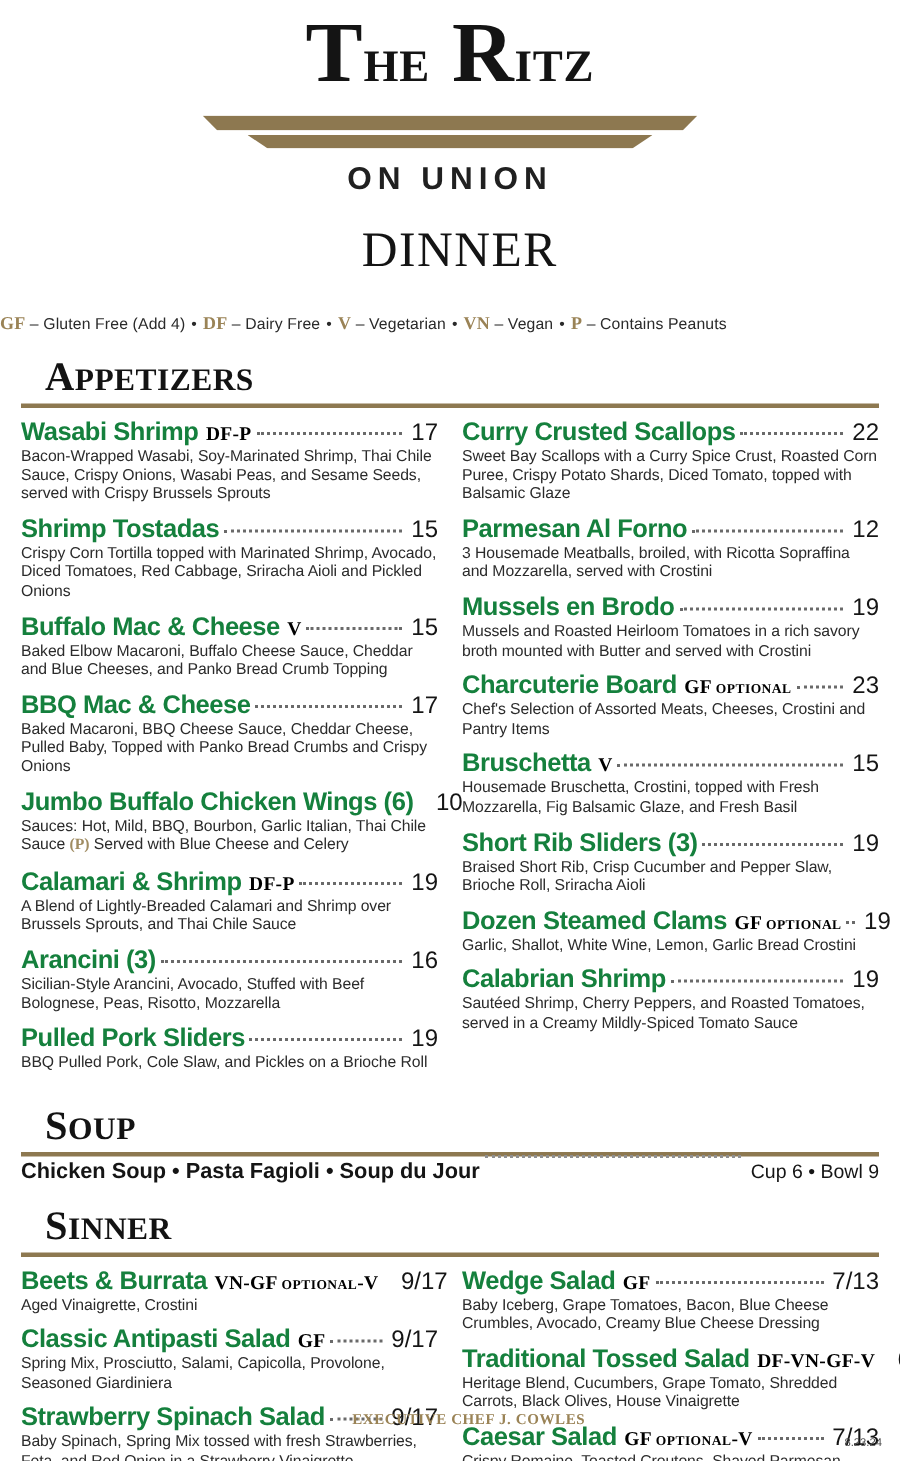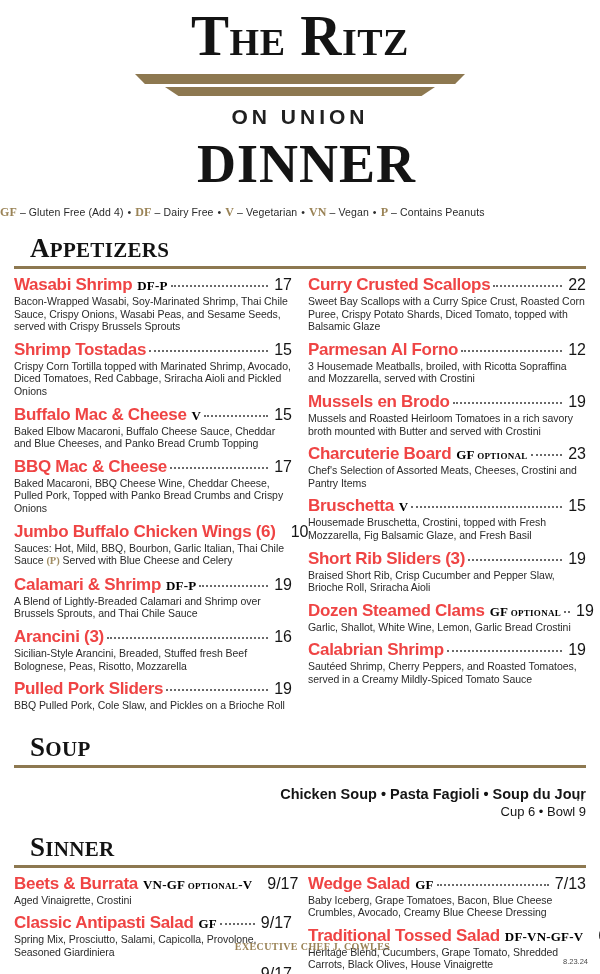--- a/index.html
+++ b/index.html
@@ -12,43 +12,43 @@
 
   
   .masthead { text-align:center; padding-top:6px; }
   .brand-line {
     font-family:"Liberation Serif", serif;
     font-weight:700; color:#141414;
     font-size:57px; line-height:60px;
     letter-spacing:0.5px;
   }
   .brand-line .cap { font-size:57px; }
-  .brand-line .sc  { font-size:38px; }
+  .brand-line .sc  { font-size:30px; }
 
   .ribbon { width:330px; margin:2px auto 0; }
   .ribbon .bar1, .ribbon .bar2 { background:#8d7850; height:10px; }
   .ribbon .bar1 {
     clip-path:polygon(0% 0%,100% 0%,97% 100%,3% 100%);
   }
   .ribbon .bar2 {
     height:9px; margin-top:3px; width:270px; margin-left:auto; margin-right:auto;
     clip-path:polygon(0% 0%,100% 0%,95% 100%,5% 100%);
   }
 
   .on-union {
     margin-top:9px;
     font-family:"Liberation Sans", sans-serif;
     font-weight:700; font-size:21px; letter-spacing:4px; color:#202020;
   }
 
   .meal-title {
     margin-top:8px;
     font-family:"Liberation Serif", serif;
-    font-weight:700; color:#141414;
-    font-size:54px; line-height:54px; letter-spacing:1px;margin-left:13px;
+    font-weight:400; color:#141414;
+    font-size:33px; line-height:54px; letter-spacing:1px;margin-left:13px;
   }
 
   .legend {
     margin-top:14px; text-align:left;
     font-size:10.5px; color:#2a2a2a; letter-spacing:.1px;
   }
   .legend .code {
     font-family:"Liberation Serif", serif;
     color:#9a8356; font-weight:700; font-size:12px;
   }
@@ -67,21 +67,21 @@
 
   .cols { display:flex; gap:16px; margin-top:6px; }
   .col { flex:1 1 0; min-width:0; }
 
   
   .item { margin-bottom:7px; }
   .item-row {
     display:flex; align-items:baseline; width:100%;
   }
   .item-name {
-    font-size:17px; font-weight:700; color:#ef4444;
+    font-size:17px; font-weight:700; color:#15803d;
     letter-spacing:-0.3px; white-space:nowrap;
   }
   .tags { white-space:nowrap; margin-left:5px; color:#000000; }
   .tag {
     font-family:"Liberation Serif", serif;
     font-size:13px; font-weight:700; letter-spacing:0.2px;
   }
   .tag.opt {
     font-size:9px; letter-spacing:0.3px; font-weight:700;
   }
@@ -99,21 +99,21 @@
   .desc {
     font-size:10.5px; line-height:12.6px; color:#2b2b2b;
     margin-top:0px; letter-spacing:-0.05px;
   }
   .desc .inline-tag {
     font-family:"Liberation Serif", serif;
     color:#a08c62; font-weight:700;
   }
 
   
-  .soup-row { display:flex; align-items:flex-end; margin-top:18px;flex-direction:column; }
+  .soup-row { display:flex; align-items:flex-start; margin-top:2px; }
   .soup-names { font-size:14.5px; font-weight:700; color:#151515; white-space:nowrap; }
   .soup-price { font-size:13px; color:#151515; white-space:nowrap; padding-left:4px; }
   .chef {
     position:absolute; left:0; right:0; bottom:22px; text-align:center;
     font-family:"Liberation Serif", serif;
     color:#9a8356; font-size:10px; font-weight:700; letter-spacing:0.4px;margin-left:25px;
   }
   .datestamp {
     position:absolute; right:12px; bottom:8px;
     font-size:7.5px; color:#4a4a4a;
@@ -176,21 +176,21 @@
               <span class="price">15</span>
             </div>
             <div class="desc">Baked Elbow Macaroni, Buffalo Cheese Sauce, Cheddar and Blue Cheeses, and Panko Bread Crumb Topping</div>
           </div>
           <div class="item">
             <div class="item-row">
               <span class="item-name">BBQ Mac &amp; Cheese</span>
               <span class="leader"></span>
               <span class="price">17</span>
             </div>
-            <div class="desc">Baked Macaroni, BBQ Cheese Wine, Cheddar Cheese, Pulled Pork, Topped with Panko Bread Crumbs and Crispy Onions</div>
+            <div class="desc">Baked Macaroni, BBQ Cheese Sauce, Cheddar Cheese, Pulled Baby, Topped with Panko Bread Crumbs and Crispy Onions</div>
           </div>
           <div class="item">
             <div class="item-row">
               <span class="item-name">Jumbo Buffalo Chicken Wings (6)</span>
               <span class="leader none"></span>
               <span class="price">10</span>
             </div>
             <div class="desc">Sauces: Hot, Mild, BBQ, Bourbon, Garlic Italian, Thai Chile Sauce <span class="inline-tag">(P)</span> Served with Blue Cheese and Celery</div>
           </div>
           <div class="item">
@@ -201,21 +201,21 @@
               <span class="price">19</span>
             </div>
             <div class="desc">A Blend of Lightly-Breaded Calamari and Shrimp over Brussels Sprouts, and Thai Chile Sauce</div>
           </div>
           <div class="item">
             <div class="item-row">
               <span class="item-name">Arancini (3)</span>
               <span class="leader"></span>
               <span class="price">16</span>
             </div>
-            <div class="desc">Sicilian-Style Arancini, Breaded, Stuffed fresh Beef Bolognese, Peas, Risotto, Mozzarella</div>
+            <div class="desc">Sicilian-Style Arancini, Avocado, Stuffed with Beef Bolognese, Peas, Risotto, Mozzarella</div>
           </div>
           <div class="item">
             <div class="item-row">
               <span class="item-name">Pulled Pork Sliders</span>
               <span class="leader"></span>
               <span class="price">19</span>
             </div>
             <div class="desc">BBQ Pulled Pork, Cole Slaw, and Pickles on a Brioche Roll</div>
           </div>
         </div>
@@ -323,20 +323,21 @@
             <div class="item-row">
               <span class="item-name">Classic Antipasti Salad</span>
               <span class="tags"><span class="tag">GF</span></span>
               <span class="leader"></span>
               <span class="price">9/17</span>
             </div>
             <div class="desc">Spring Mix, Prosciutto, Salami, Capicolla, Provolone, Seasoned Giardiniera</div>
           </div>
           <div class="item">
             <div class="item-row">
+              <span class="item-name">Strawberry Spinach Salad</span>
               <span class="leader"></span>
               <span class="price">9/17</span>
             </div>
             <div class="desc">Baby Spinach, Spring Mix tossed with fresh Strawberries, Feta, and Red Onion in a Strawberry Vinaigrette</div>
           </div>
         </div>
       <div class="col" id="sal-col-1">
           <div class="item">
             <div class="item-row">
               <span class="item-name">Wedge Salad</span>

